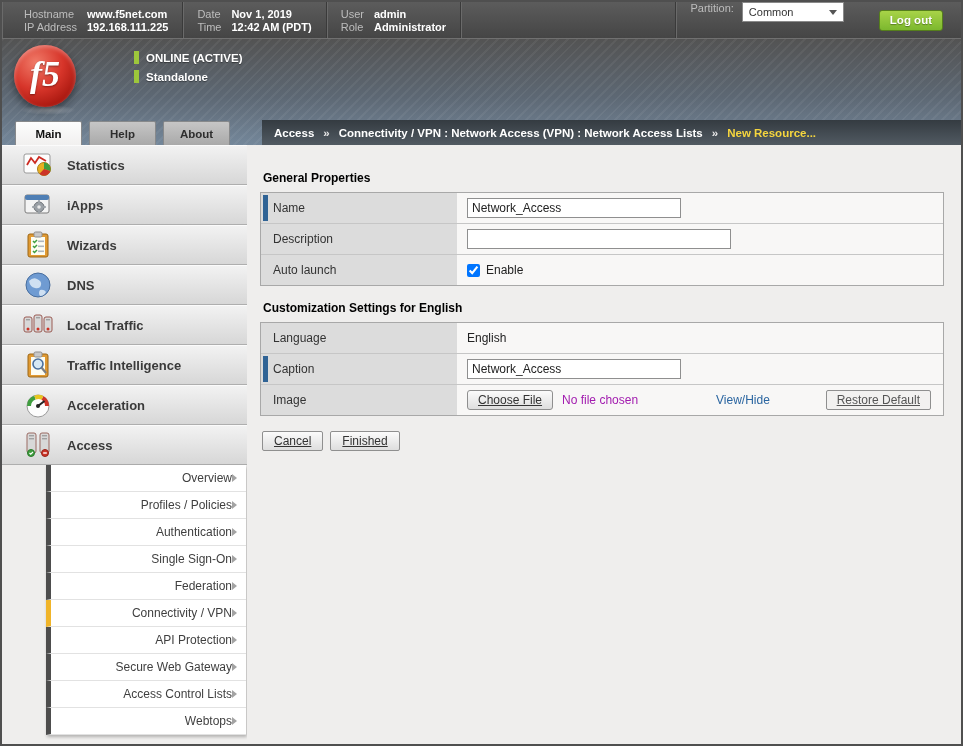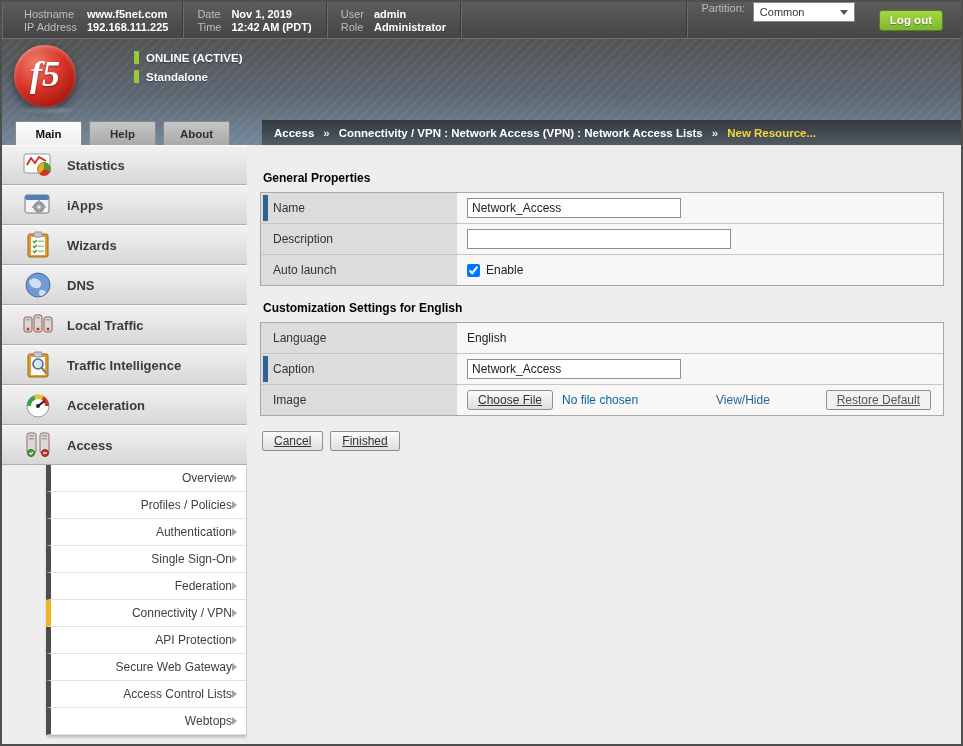--- a/index.html
+++ b/index.html
@@ -34,20 +34,21 @@
     padding: 0 6px; color:#333; font-size:11px; cursor: pointer;
   }
   .dd-arrow { width:0;height:0;border-top:5px solid #555;border-left:4px solid transparent;border-right:4px solid transparent; }
   .tb-logout { display:flex; align-items:center; padding: 0 18px 0 10px; }
   .logout-btn {
     min-width: 62px; height: 21px; padding: 0 10px;
     background: linear-gradient(#a8d348, #7cb82e);
     border: 1px solid #567f1c; border-radius: 3px;
     color: #fff; font-weight: bold; font-size: 11.5px; cursor:pointer;
     text-shadow: 0 1px 1px rgba(0,0,0,.35);
+    margin-left: 11px;
   }
   
   .banner {
     position: relative; height: 107px;
     background:
       repeating-linear-gradient(135deg, rgba(255,255,255,.05) 0 2px, rgba(0,0,0,0) 2px 7px),
       linear-gradient(#535353, #5d6874 55%, #74879a);
     border-top: 1px solid #707070;
   }
   .logo-ball {
@@ -126,21 +127,21 @@
     padding: 0 4px; font-family:"Liberation Sans", sans-serif; color:#222;
   }
   .w-name { width: 214px; }
   .w-desc { width: 264px; }
   .chk { width:13px; height:13px; margin-right:6px; }
   .file-btn, .sec-btn, .act-btn {
     font-family:"Liberation Sans", sans-serif; font-size:12px; color:#333;
     background: linear-gradient(#fbfbfb, #dedede);
     border:1px solid #8f8f8f; border-radius:3px; padding: 2px 10px; cursor:pointer;text-decoration:underline;
   }
-  .file-status { margin-left:9px; color:#0369a1; }
+  .file-status { margin-left:9px; color:#a21caf; }
   .view-hide { margin-left:78px; color:#2a65a0; text-decoration:none; cursor:pointer; }
   .sec-btn { margin-left:auto; margin-right:2px; color:#555; border-radius:2px; background:#f2f1f0; }
   .actions { display:flex; gap:7px; margin-top: 15px; margin-left:2px; }
   .act-btn { border-radius:2px; padding:2px 11px; }
 </style>
 </head>
 <body>
 
 <div class="page">
 

